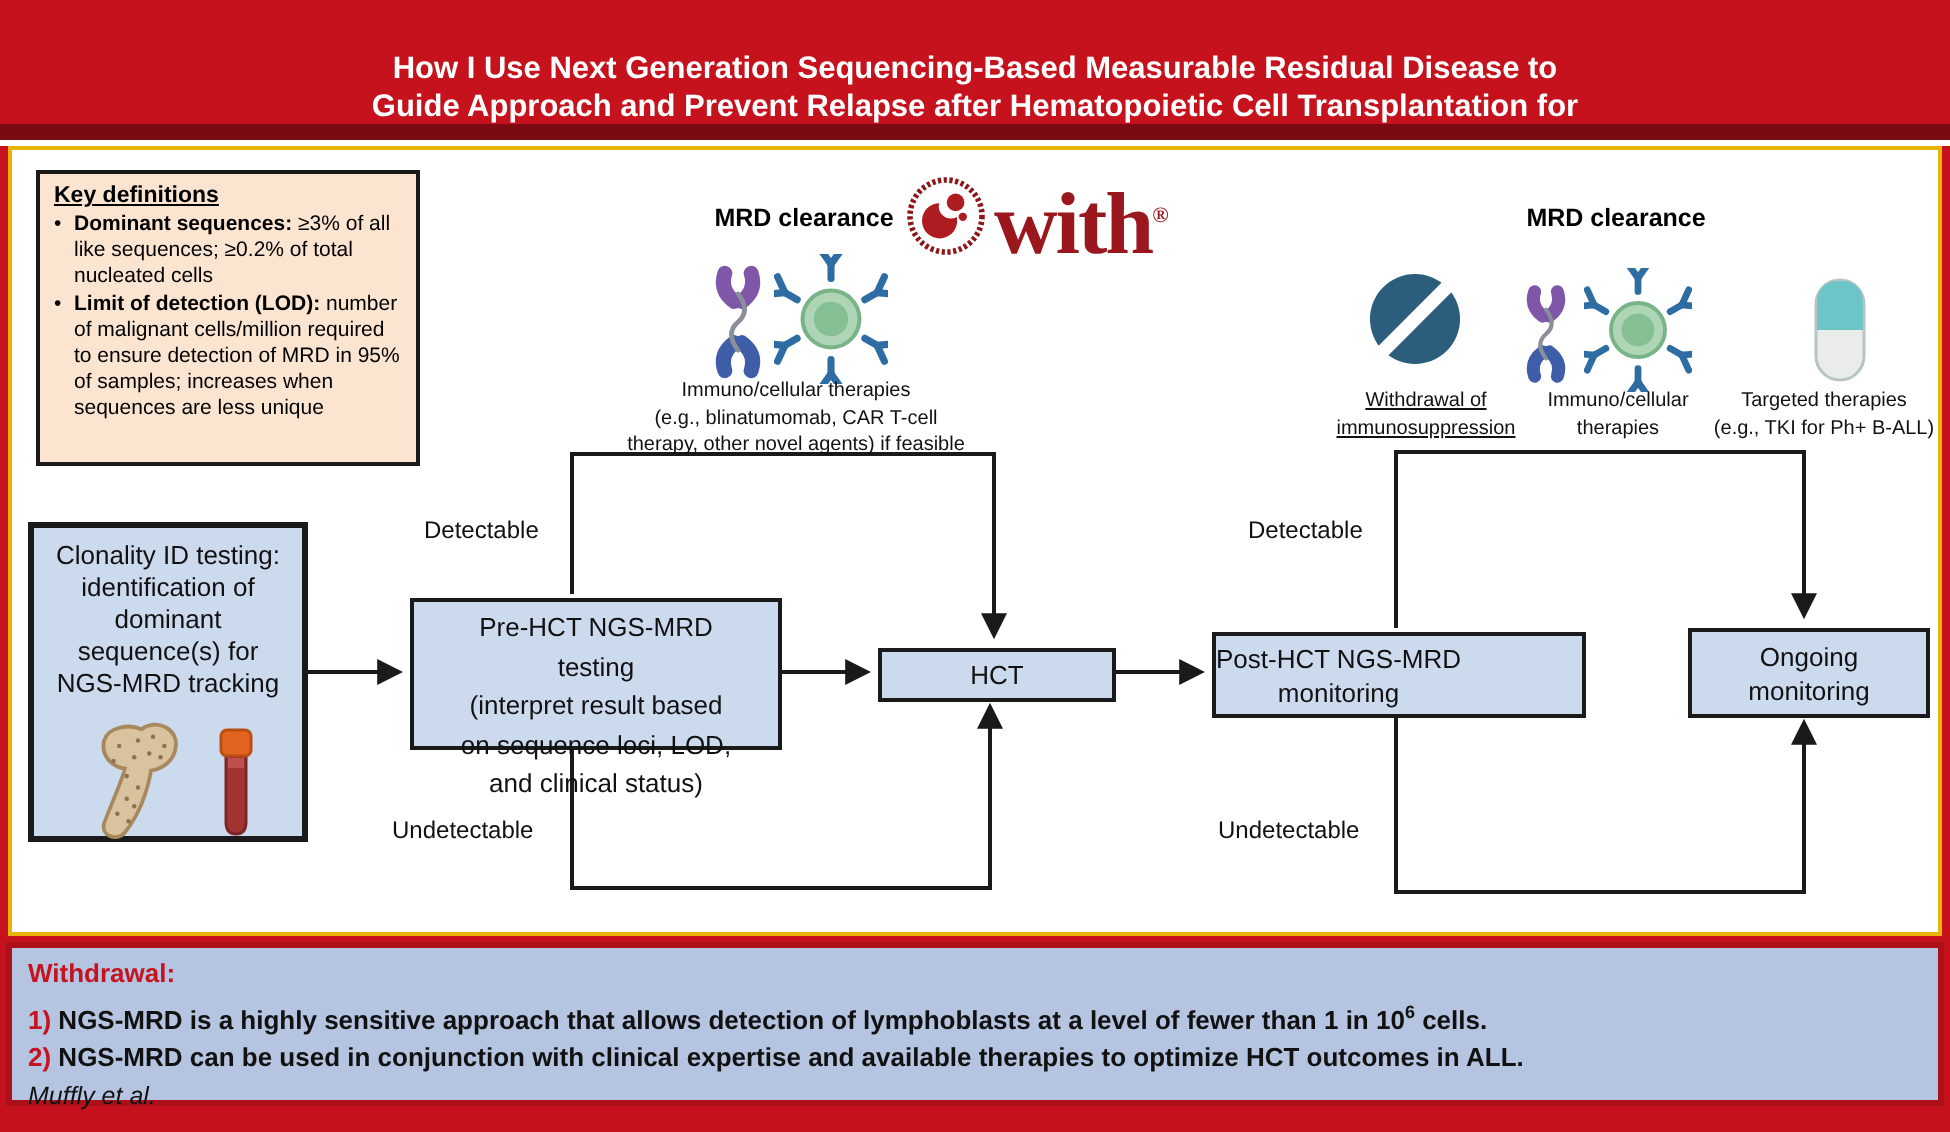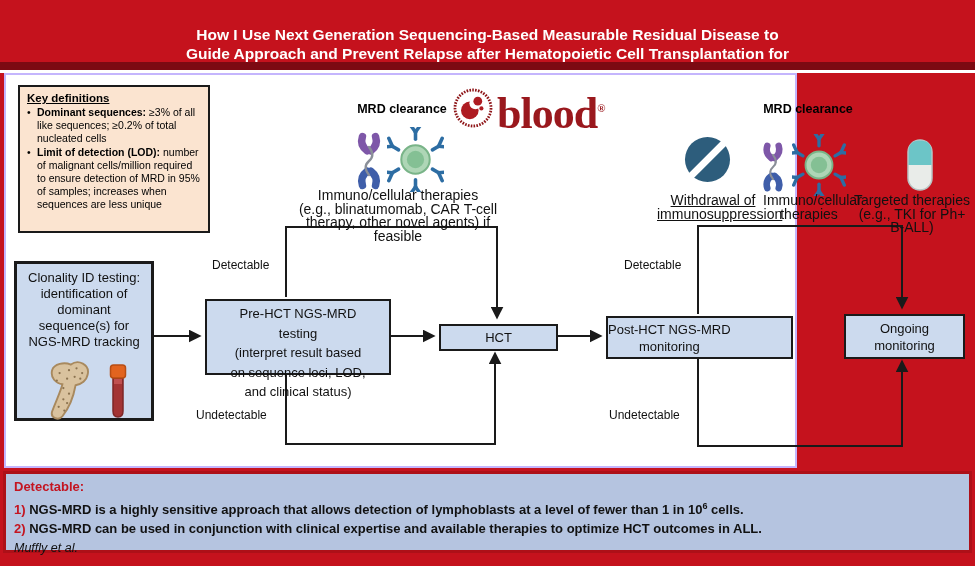--- a/index.html
+++ b/index.html
@@ -14,38 +14,38 @@
   .pre{white-space:pre-line;}
 
   
   .banner{left:0;top:0;width:975px;height:62px;background:#c5121d;
     display:flex;align-items:center;justify-content:center;margin-top:22px;}
   .banner-title{color:#ffffff;font-weight:bold;font-size:15.5px;line-height:19px;text-align:center;}
   .banner-dark{left:0;top:62px;width:975px;height:8px;background:#7c0a12;}
   .banner-gap{left:0;top:70px;width:975px;height:3px;background:#ffffff;}
 
   
-  .main{left:4px;top:73px;width:793px;height:395px;background:#ffffff;border:2px solid #c4b5fd;}
+  .main{left:4px;top:73px;width:967px;height:395px;background:#ffffff;border:2px solid #eab308;}
 
   
   .keybox{left:12px;top:10px;width:192px;height:148px;background:#fbe4d0;border:2px solid #1a1a1a;padding:5px 6px 4px 7px;}
   .keybox h3{margin:0 0 2px 0;font-size:11.5px;text-decoration:underline;}
   .kb-row{display:flex;font-size:10.5px;line-height:13px;margin-top:1px;}
   .kb-dot{width:10px;flex:0 0 10px;}
   .kb-term{font-weight:bold;}
 
   
   .mrd-head{font-weight:bold;font-size:12.5px;text-align:center;width:160px;}
 
   
   .wordmark{font-family:"Liberation Serif","DejaVu Serif",serif;font-weight:bold;color:#9a181d;
     font-size:44px;line-height:44px;letter-spacing:-1px;}
   .wordmark sup{font-size:11px;vertical-align:super;}
 
-  .caption{font-size:14px;line-height:13.5px;text-align:center;color:#111;}
+  .caption{font-size:10px;line-height:13.5px;text-align:center;color:#111;}
 
   
   .fbox{background:#ccdaee;border:2px solid #1a1a1a;color:#111;
     font-size:13px;line-height:15.5px;text-align:center;overflow:visible;}
   .clonality{left:8px;top:186px;width:140px;height:160px;border-width:3px;padding-top:6px;}
   .prehct{left:199px;top:224px;width:186px;height:76px;border-width:2.5px;line-height:19.5px;padding-top:3px;}
   .hctbox{left:433px;top:249px;width:119px;height:27px;display:flex;align-items:center;justify-content:center;}
   .posthct{left:600px;top:241px;width:187px;height:43px;border-width:2.5px;display:flex;align-items:center;justify-content:flex-start;line-height:17px;}
   .ongoing{left:838px;top:239px;width:121px;height:45px;display:flex;align-items:center;justify-content:center;line-height:17px;}
 
@@ -138,21 +138,21 @@
 therapy, other novel agents) if feasible</div>
 
   <div class="abs" style="left:447px;top:9px;width:200px;height:56px;">
     <svg class="abs" style="left:0;top:4px;" width="40" height="40" viewBox="0 0 50 50">
       <circle cx="25" cy="25" r="22.5" fill="#ffffff" stroke="#8e1518" stroke-width="3.5" stroke-dasharray="2 1.6"></circle>
       <circle cx="21" cy="28" r="11" fill="#ae1c22"></circle>
       <circle cx="28" cy="19" r="7.5" fill="#ffffff"></circle>
       <circle cx="31" cy="16.5" r="5.5" fill="#ae1c22"></circle>
       <circle cx="35.5" cy="25.5" r="2.6" fill="#ae1c22"></circle>
     </svg>
-    <div class="abs wordmark" style="left:44px;top:2px;"><span>blood</span><sup>®</sup></div>
+    <div class="abs wordmark" style="left:44px;top:2px;"><span>with</span><sup>®</sup></div>
   </div>
 
   <div class="abs mrd-head" style="left:722px;top:27px;">MRD clearance</div>
 
   <svg class="abs" style="left:678px;top:61px;" width="47" height="47" viewBox="0 0 48 48">
     <circle cx="24" cy="24" r="23" fill="#2d5d7c"></circle>
     <rect x="-6" y="20.5" width="60" height="7" fill="#ffffff" transform="rotate(-45 24 24)"></rect>
   </svg>
 
   <svg class="abs" style="left:754px;top:66px;" width="26" height="52" viewBox="0 0 32 62">
@@ -240,17 +240,17 @@
 monitoring</span>
     </div>
   <div class="abs fbox ongoing">
       <span class="pre">Ongoing
 monitoring</span>
     </div>
 
 </div>
 
 <div class="abs conclusions">
-  <div class="conc-line conc-red">Detectable:</div>
+  <div class="conc-line conc-red">Withdrawal:</div>
   <div class="conc-line"><span class="conc-red">1)</span><span> NGS-MRD is a highly sensitive approach that allows detection of lymphoblasts at a level of fewer than 1 in 10</span><sup>6</sup><span> cells.</span></div>
   <div class="conc-line"><span class="conc-red">2)</span><span> NGS-MRD can be used in conjunction with clinical expertise and available therapies to optimize HCT outcomes in ALL.</span></div>
   <div class="conc-cite">Muffly et al.</div>
 </div>
 
 </body></html>

